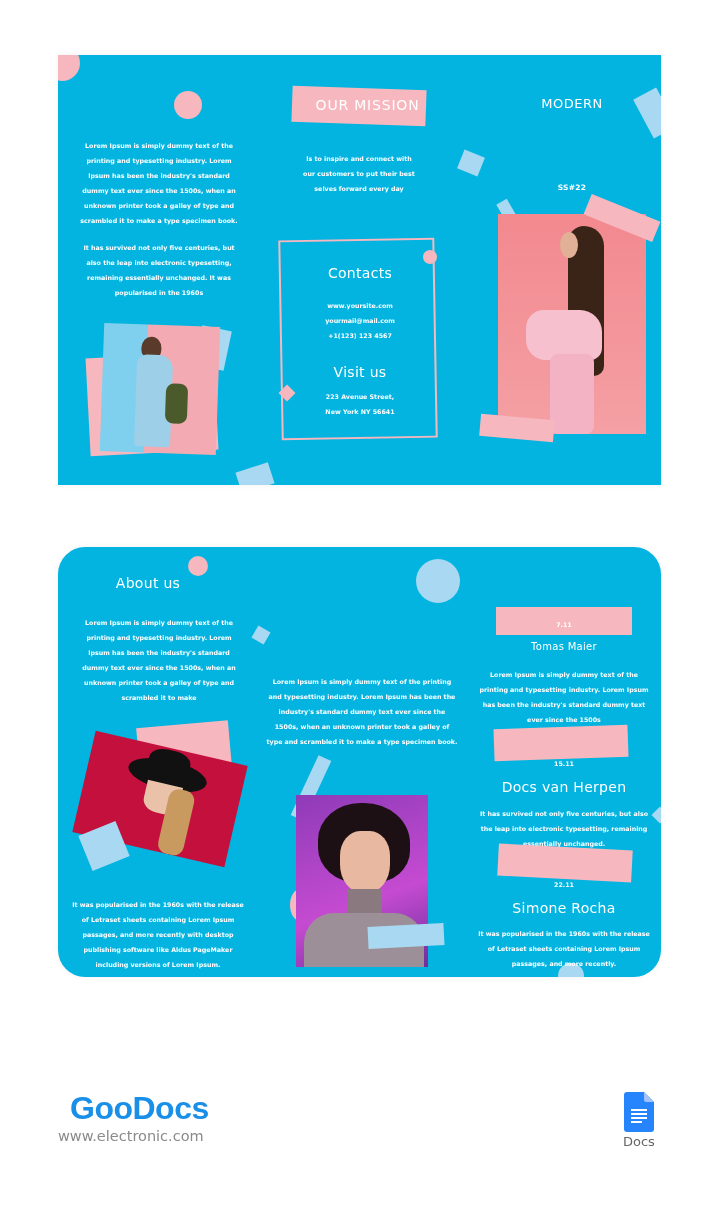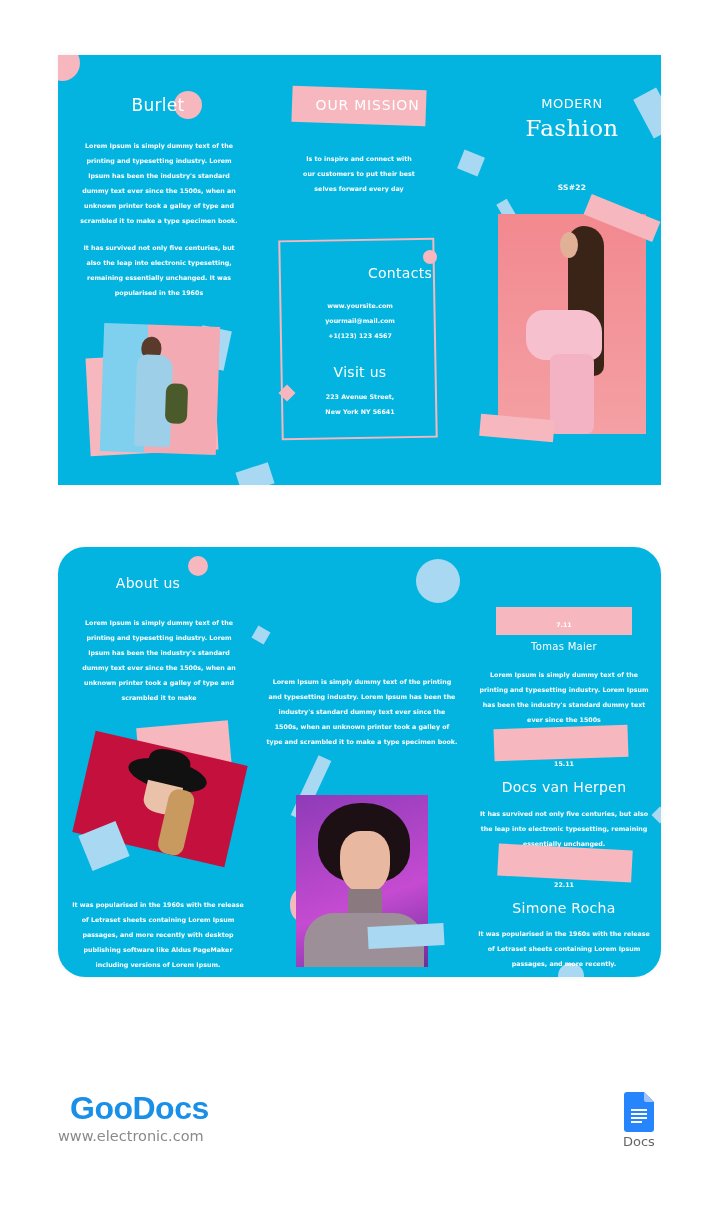--- a/index.html
+++ b/index.html
@@ -39,50 +39,48 @@
 <body>
 
 <div id="page1" class="page">
 
   <div class="abs pink circle" style="left:-14px;top:-10px;width:36px;height:36px;"></div>
   <div class="abs pink circle" style="left:116px;top:36px;width:28px;height:28px;"></div>
   <div class="abs lblue" style="left:584px;top:36px;width:26px;height:44px;transform:rotate(-28deg);"></div>
   <div class="abs lblue" style="left:402px;top:98px;width:22px;height:20px;transform:rotate(22deg);"></div>
   <div class="abs lblue" style="left:180px;top:412px;width:34px;height:22px;transform:rotate(-18deg);"></div>
 
-  <div class="abs title" style="left:0;top:40px;width:200px;font-size:17px;">Burlet</div>
   <div class="abs body-text" style="left:18px;top:83px;width:166px;">Lorem Ipsum is simply dummy text of the printing and typesetting industry. Lorem Ipsum has been the industry's standard dummy text ever since the 1500s, when an unknown printer took a galley of type and scrambled it to make a type specimen book.</div>
   <div class="abs body-text" style="left:18px;top:185px;width:166px;">It has survived not only five centuries, but also the leap into electronic typesetting, remaining essentially unchanged. It was popularised in the 1960s</div>
 
   <div class="abs pink" style="left:30px;top:300px;width:128px;height:98px;transform:rotate(-3deg);"></div>
   <div class="abs lblue" style="left:140px;top:273px;width:30px;height:40px;transform:rotate(12deg);"></div>
   <div class="photo" style="left:44px;top:270px;width:116px;height:128px;transform:rotate(2deg);background:linear-gradient(90deg,#7fcfee 0%,#7fcfee 38%,#f4aab2 38%,#f4aab2 100%);">
     <div class="abs" style="left:38px;top:12px;width:20px;height:22px;border-radius:50% 50% 40% 40%;background:#5a3a2a;"></div>
     <div class="abs" style="left:34px;top:30px;width:36px;height:92px;border-radius:10px 14px 4px 4px;background:#9dcfe8;"></div>
     <div class="abs" style="left:64px;top:58px;width:22px;height:40px;border-radius:8px;background:#4b5a2a;"></div>
   </div>
 
   <div class="abs pink" style="left:234px;top:33px;width:134px;height:36px;transform:rotate(2deg);"></div>
   <div class="abs title" style="left:234px;top:42px;width:151px;font-size:14px;letter-spacing:0.8px;">OUR MISSION</div>
   <div class="abs body-text" style="left:242px;top:96px;width:118px;">Is to inspire and connect with our customers to put their best selves forward every day</div>
 
   <div class="abs" style="left:222px;top:184px;width:156px;height:200px;border:2px solid #f6b7be;transform:rotate(-1deg);"></div>
   <div class="abs pink circle" style="left:365px;top:195px;width:14px;height:14px;"></div>
   <div class="abs pink" style="left:223px;top:332px;width:12px;height:12px;transform:rotate(45deg);"></div>
 
-  <div class="abs title" style="left:222px;top:210px;width:160px;font-size:14px;margin-left:40px;">Contacts</div>
+  <div class="abs title" style="left:222px;top:210px;width:160px;font-size:14px;">Contacts</div>
   <div class="abs body-text" style="left:222px;top:243px;width:160px;line-height:15px;">www.yoursite.com</div>
   <div class="abs body-text" style="left:222px;top:258px;width:160px;line-height:15px;">yourmail@mail.com</div>
   <div class="abs body-text" style="left:222px;top:273px;width:160px;line-height:15px;">+1(123) 123 4567</div>
   <div class="abs title" style="left:222px;top:309px;width:160px;font-size:14px;">Visit us</div>
   <div class="abs body-text" style="left:222px;top:334px;width:160px;">223 Avenue Street,</div>
   <div class="abs body-text" style="left:222px;top:349px;width:160px;">New York NY 56641</div>
 
   <div class="abs title" style="left:432px;top:41px;width:164px;font-size:13px;letter-spacing:0.5px;">MODERN</div>
-  <div class="abs title" style="left:432px;top:60px;width:164px;font-size:23px;font-family:'DejaVu Serif',serif;">Fashion</div>
   <div class="abs lblue" style="left:444px;top:145px;width:12px;height:26px;transform:rotate(-30deg);"></div>
   <div class="abs title" style="left:432px;top:128px;width:164px;font-size:7.5px;font-weight:bold;">SS#22</div>
 
   <div class="photo" style="left:440px;top:159px;width:148px;height:220px;background:linear-gradient(180deg,#f2898f,#f4a0a4);">
     <div class="abs" style="left:70px;top:12px;width:36px;height:150px;border-radius:16px 20px 10px 6px;background:#3a2418;"></div>
     <div class="abs" style="left:62px;top:18px;width:18px;height:26px;border-radius:50%;background:#e1b096;"></div>
     <div class="abs" style="left:28px;top:96px;width:76px;height:50px;border-radius:18px 22px 12px 20px;background:#f7c0cf;"></div>
     <div class="abs" style="left:52px;top:140px;width:44px;height:80px;border-radius:8px;background:#f3b3c4;"></div>
   </div>
   <div class="abs pink" style="left:527px;top:152px;width:74px;height:22px;transform:rotate(22deg);"></div>

